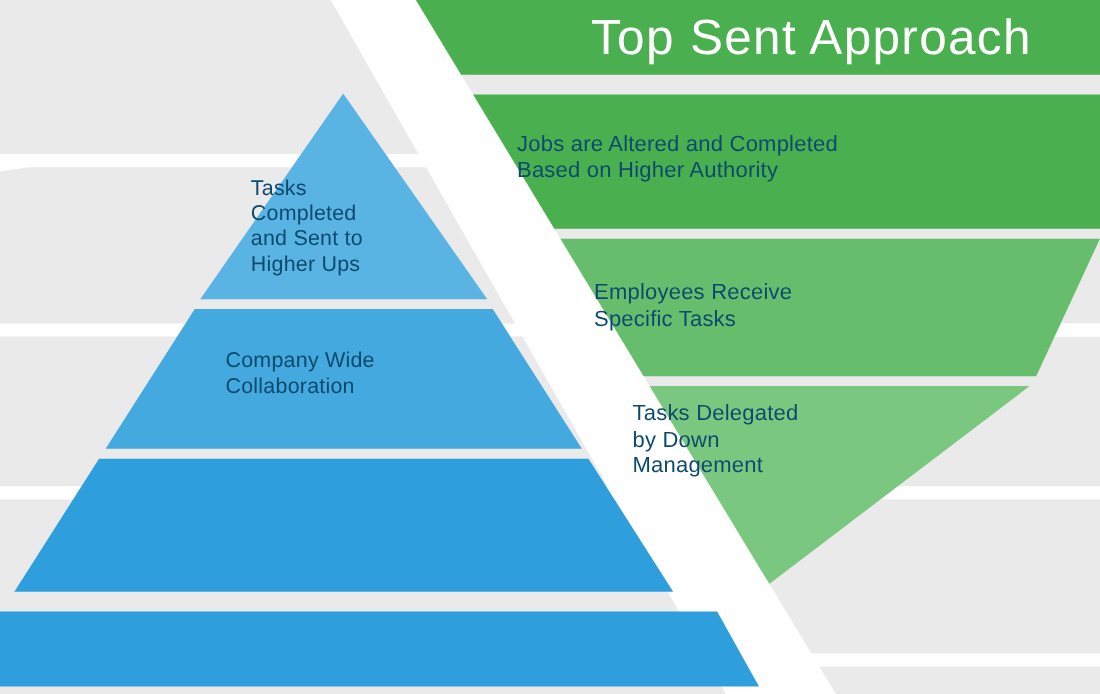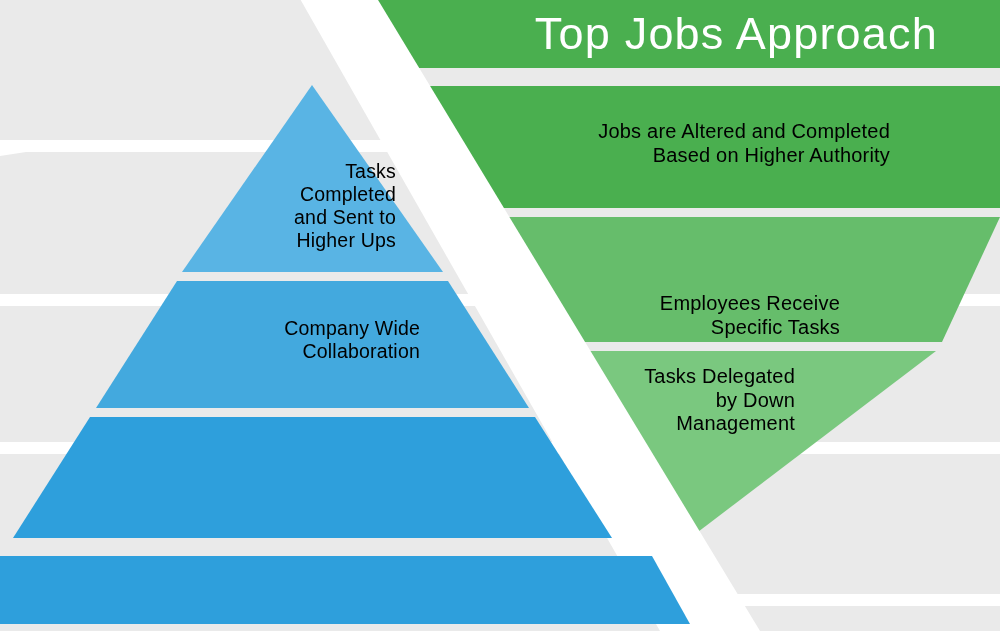--- a/index.html
+++ b/index.html
@@ -21,22 +21,22 @@
   }
   #stage svg.layer {
     position: absolute;
     top: 0;
     left: 0;
     width: 1000px;
     height: 631px;
   }
   .label {
     position: absolute;
-    color: #000000;
-    text-align: right;
+    color: #0c4a6e;
+    text-align: left;
     font-family: "Liberation Sans", sans-serif;
     font-weight: 400;
     line-height: 1.18;
     white-space: pre-line;
     letter-spacing: 0.2px;
     pointer-events: none;
   }
   .banner-label {
     position: absolute;
     color: #ffffff;
@@ -46,21 +46,21 @@
     white-space: nowrap;
   }
 
   
   #blue-top-label    { left: 228px; top: 160px; width: 168px; font-size: 19.5px; }
   #blue-mid-label    { left: 205px; top: 317px; width: 215px; font-size: 19.5px; }
   #blue-bottom-label { left: 180px; top: 463px; width: 265px; font-size: 19.5px; }
 
   
   #green-top-label    { left: 470px; top: 120px; width: 420px; font-size: 20px; }
-  #green-mid-label    { left: 540px; top: 255px; width: 300px; font-size: 20px; margin-top: 37px; }
+  #green-mid-label    { left: 540px; top: 255px; width: 300px; font-size: 20px; }
   #green-bottom-label { left: 575px; top: 365px; width: 220px; font-size: 20px; }
 
   
   #top-banner-label    { right: 62px; top: 8px;  font-size: 45px; }
   #bottom-banner-label { left: 55px;  top: 560px; font-size: 45px; }
 </style>
 </head>
 <body>
 
 <div id="stage">
@@ -113,15 +113,15 @@
 by Down
 Management</div>
 
   <div class="label" id="blue-top-label">Tasks
 Completed
 and Sent to
 Higher Ups</div>
   <div class="label" id="blue-mid-label">Company Wide
 Collaboration</div>
 
-  <div class="banner-label" id="top-banner-label">Top Jobs Approach</div>
+  <div class="banner-label" id="top-banner-label">Top Sent Approach</div>
 
 </div>
 
 </body></html>

